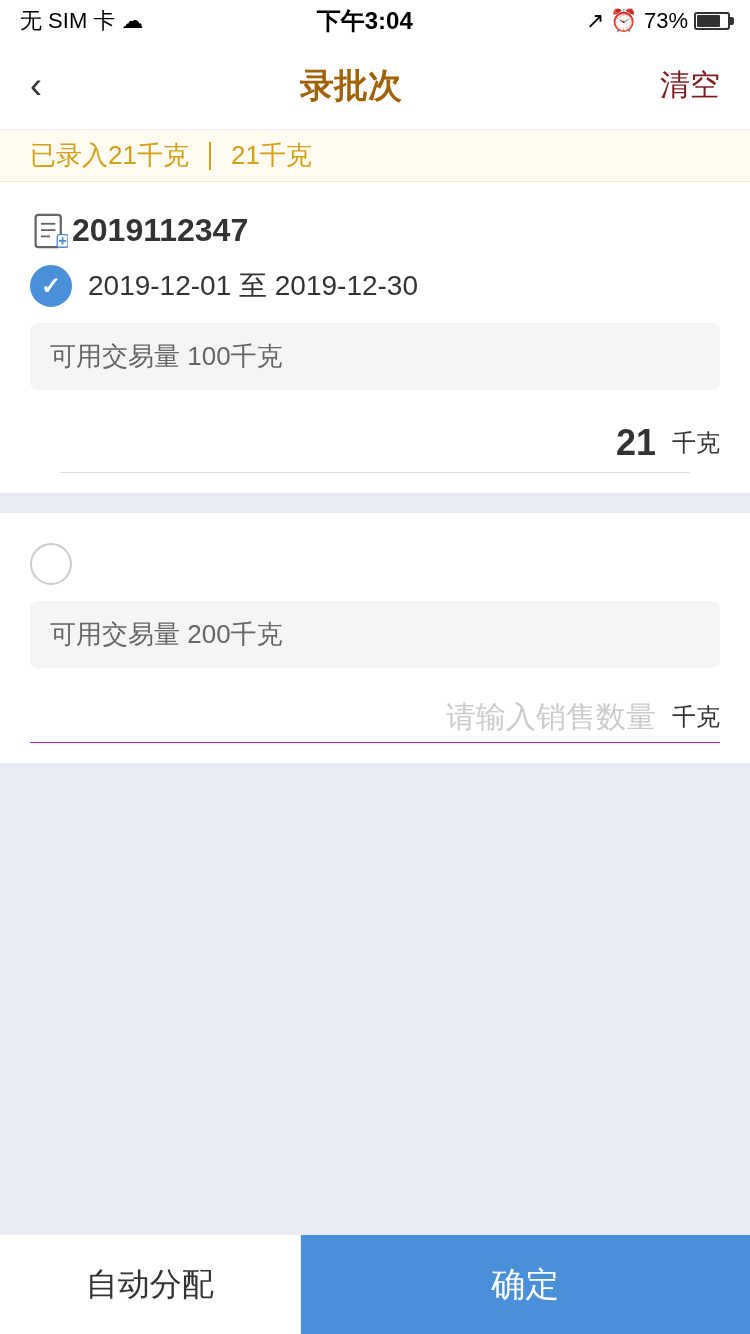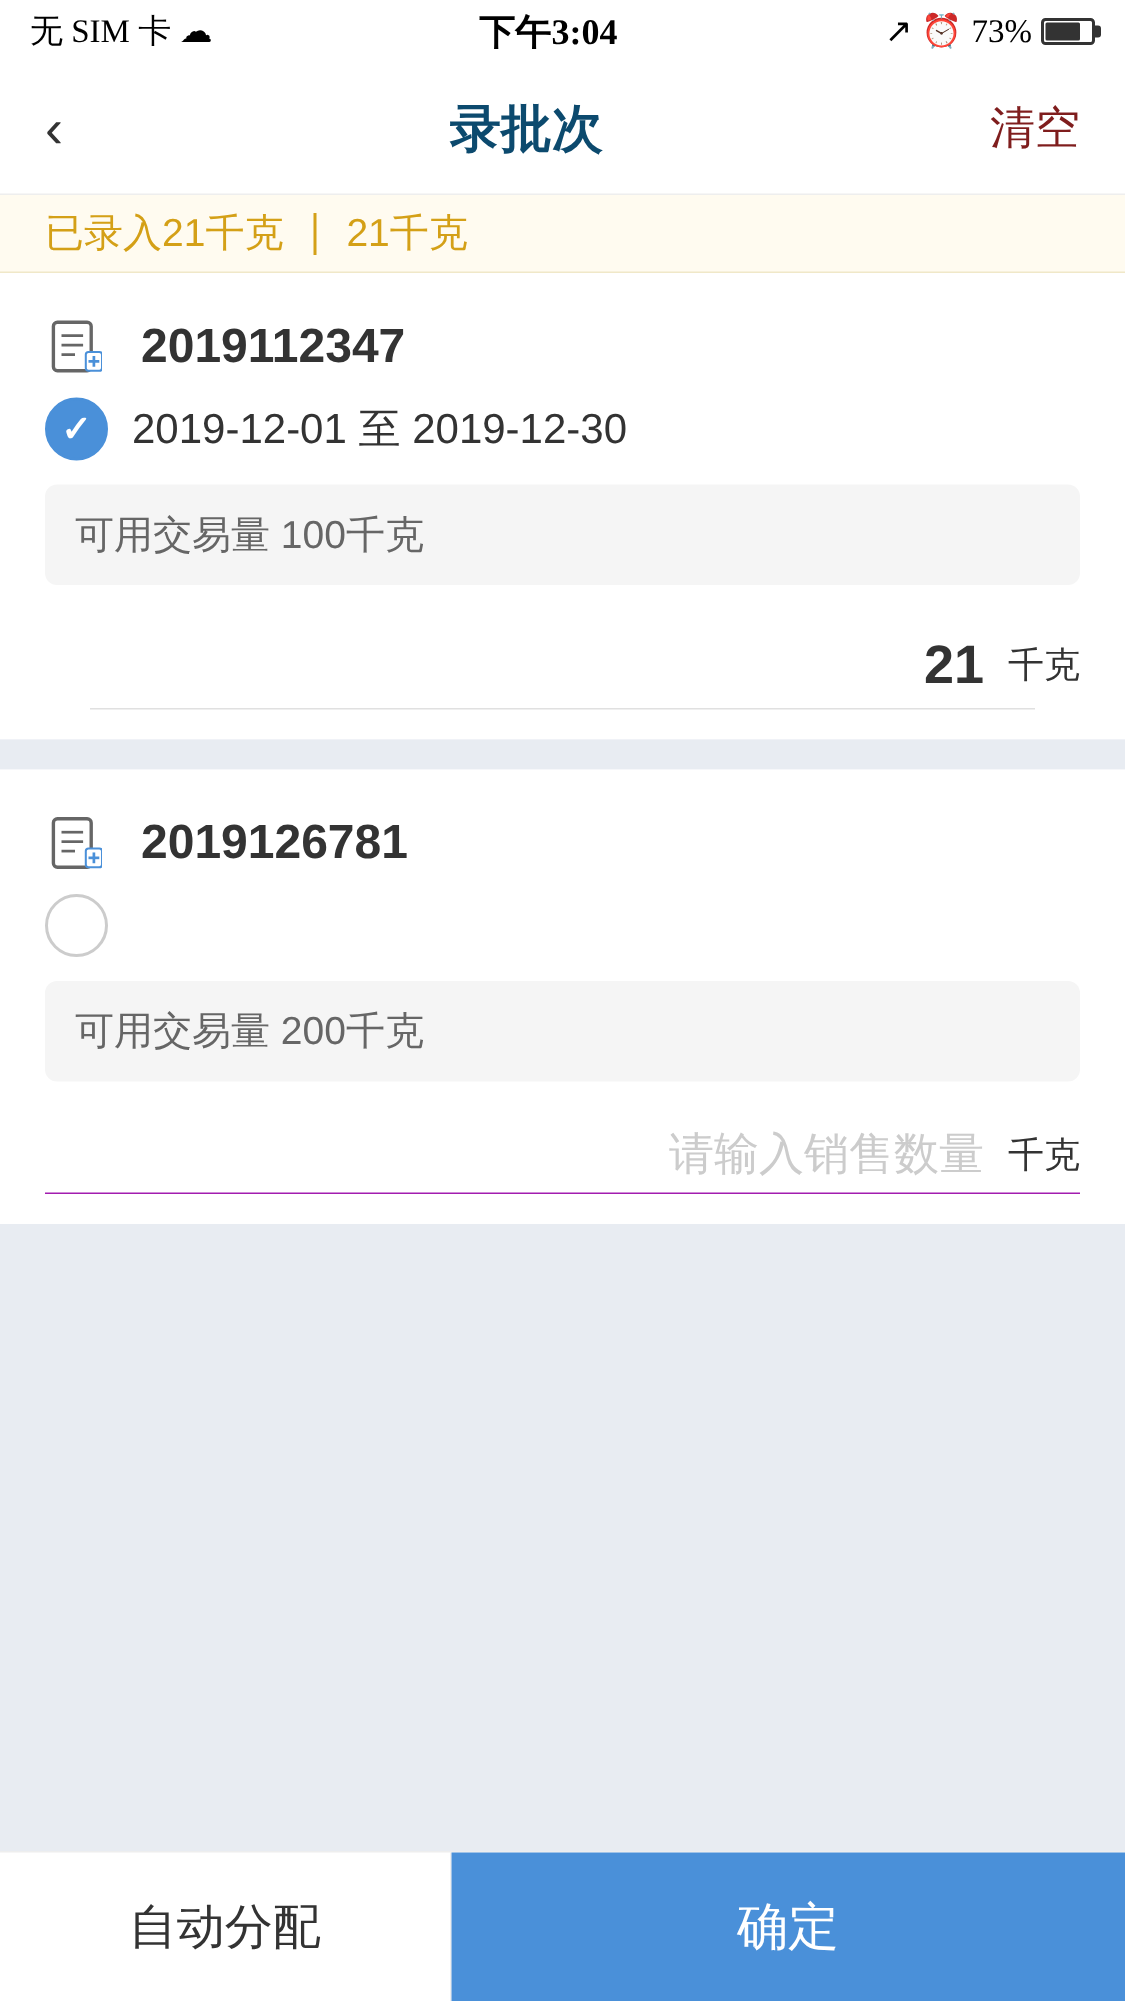--- a/index.html
+++ b/index.html
@@ -16,21 +16,20 @@
     
     .status-bar {
       height: 42px;
       background: #fff;
       display: flex;
       align-items: center;
       justify-content: space-between;
       padding: 0 20px;
       font-size: 24px;
       font-weight: 500;
-      font-family: Liberation Serif, serif;
     }
     .status-left {
       display: flex;
       align-items: center;
       gap: 8px;
       font-size: 22px;
     }
     .status-center {
       font-size: 24px;
       font-weight: 600;
@@ -78,21 +77,21 @@
       border-bottom: 1px solid #eee;
     }
     .nav-back {
       font-size: 36px;
       color: #333;
       cursor: pointer;
     }
     .nav-title {
       font-size: 34px;
       font-weight: 600;
-      color: #0c4a6e;
+      color: #a16207;
     }
     .nav-action {
       font-size: 30px;
       color: #7f1d1d;
       cursor: pointer;
     }
 
     
     .info-banner {
       background: #fffbf0;
@@ -121,21 +120,21 @@
     }
 
     
     .batch-card {
       background: #fff;
       padding: 30px 30px 20px;
     }
     .batch-header {
       display: flex;
       align-items: center;
-      gap: 24px;
+      gap: 2px;
       margin-bottom: 16px;
     }
     .batch-icon {
       width: 40px;
       height: 36px;
       display: inline-flex;
       align-items: center;
       justify-content: center;
     }
     .batch-id {
@@ -326,34 +325,20 @@
     <div class="quantity-row">
       <span class="quantity-value">21</span>
       <span class="quantity-unit">千克</span>
     </div>
     <div class="card-divider"></div>
   </div>
 
   <div class="section-divider"></div>
 
   <div class="batch-card">
-    <div class="batch-header">
-      <span class="batch-icon">
-        <svg class="doc-svg" viewBox="0 0 40 40" fill="none" xmlns="http://www.w3.org/2000/svg">
-          <rect x="4" y="2" width="28" height="36" rx="3" stroke="#666" stroke-width="2.5" fill="white"></rect>
-          <line x1="10" y1="12" x2="26" y2="12" stroke="#666" stroke-width="2"></line>
-          <line x1="10" y1="19" x2="26" y2="19" stroke="#666" stroke-width="2"></line>
-          <line x1="10" y1="26" x2="20" y2="26" stroke="#666" stroke-width="2"></line>
-          <rect x="28" y="24" width="12" height="14" rx="2" fill="#fff" stroke="#4a90d9" stroke-width="1.5"></rect>
-          <line x1="34" y1="27" x2="34" y2="35" stroke="#4a90d9" stroke-width="2"></line>
-          <line x1="30" y1="31" x2="38" y2="31" stroke="#4a90d9" stroke-width="2"></line>
-        </svg>
-      </span>
-      <span class="batch-id">2019126781</span>
-    </div>
     <div class="batch-date-row">
       <div class="radio-circle"></div>
     </div>
     <div class="availability-box">可用交易量 200千克</div>
     <div class="quantity-input-row">
       <input class="quantity-input" type="text" placeholder="请输入销售数量" style="">
       <span class="quantity-unit">千克</span>
     </div>
   </div>
 

